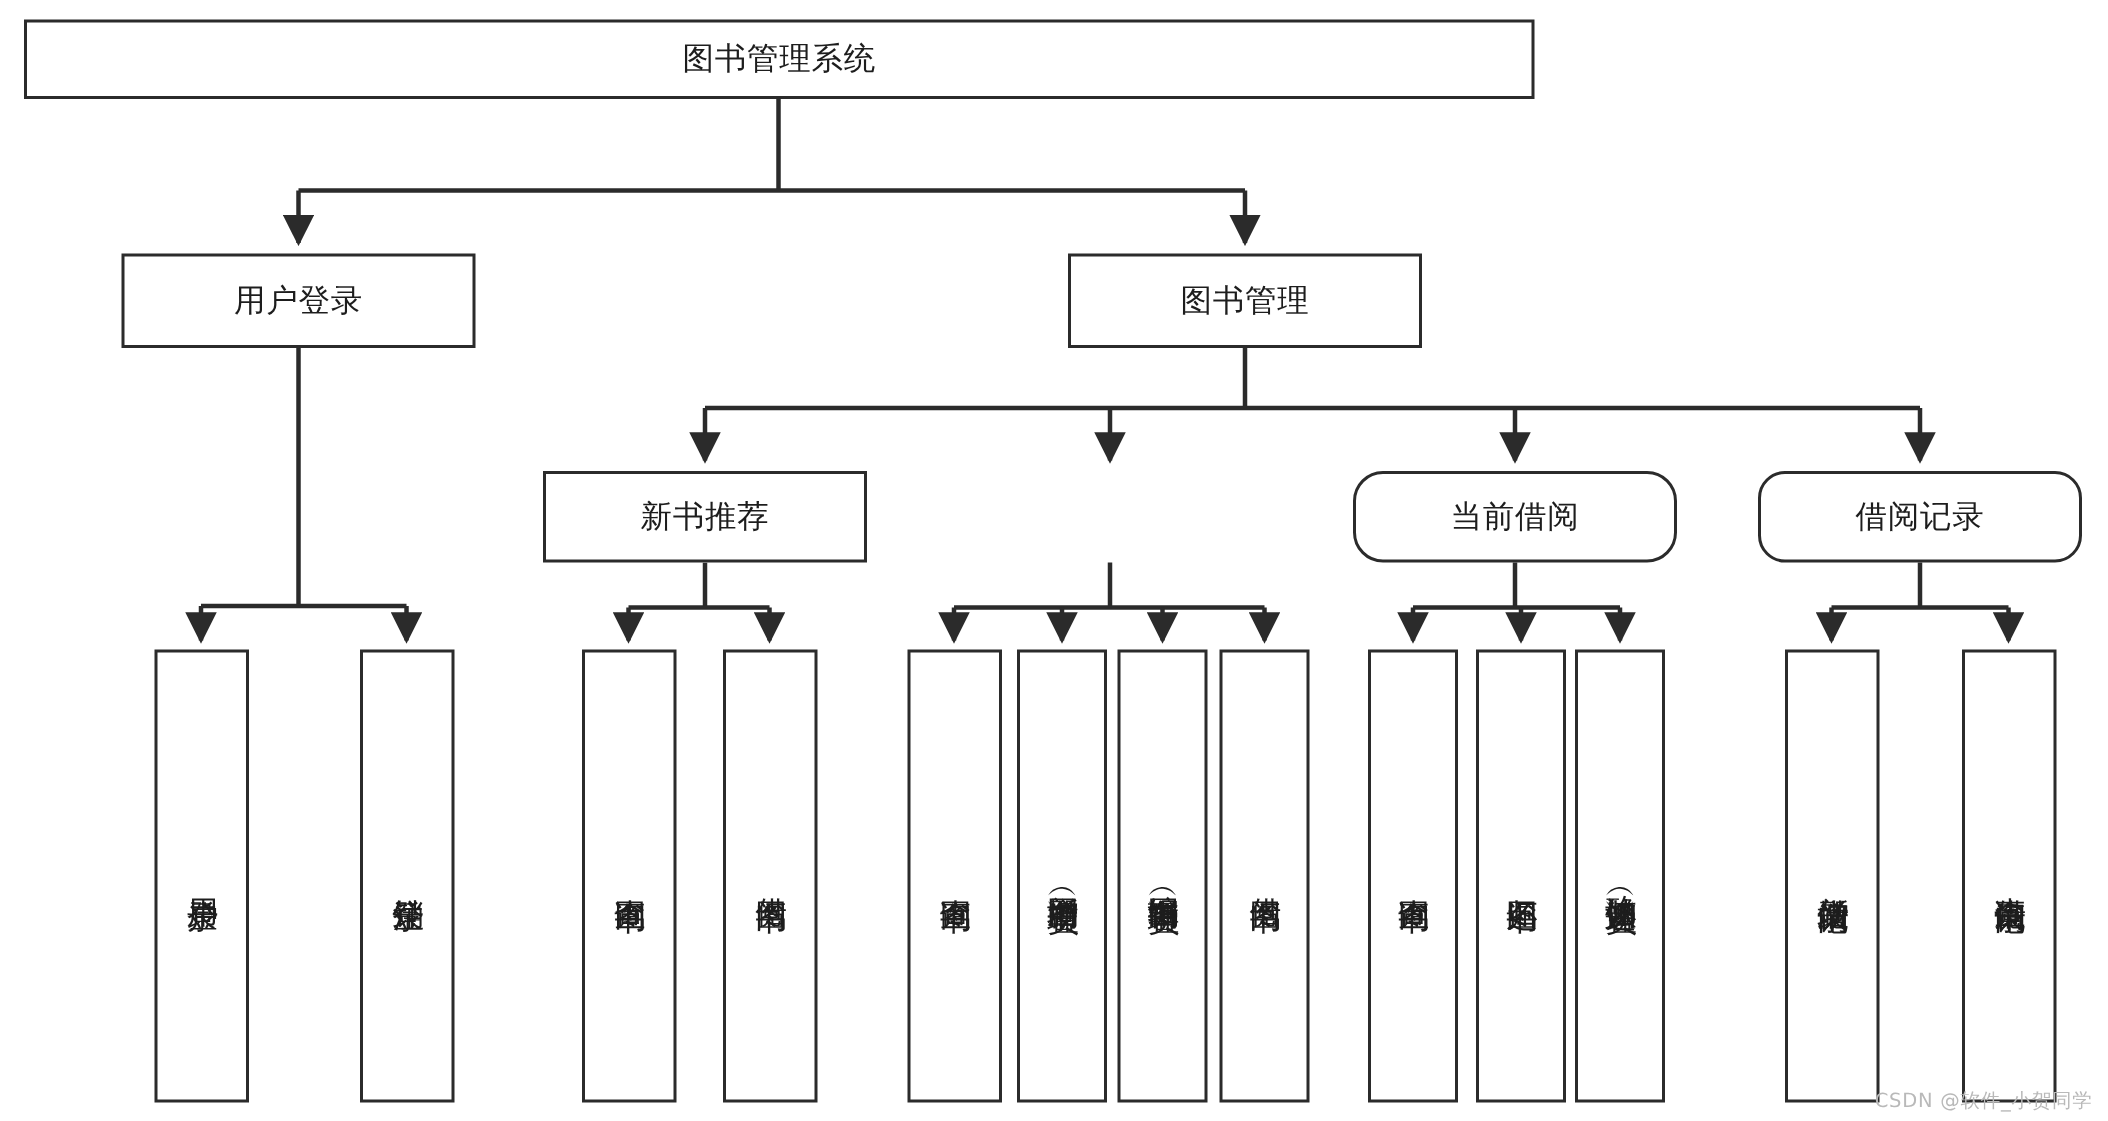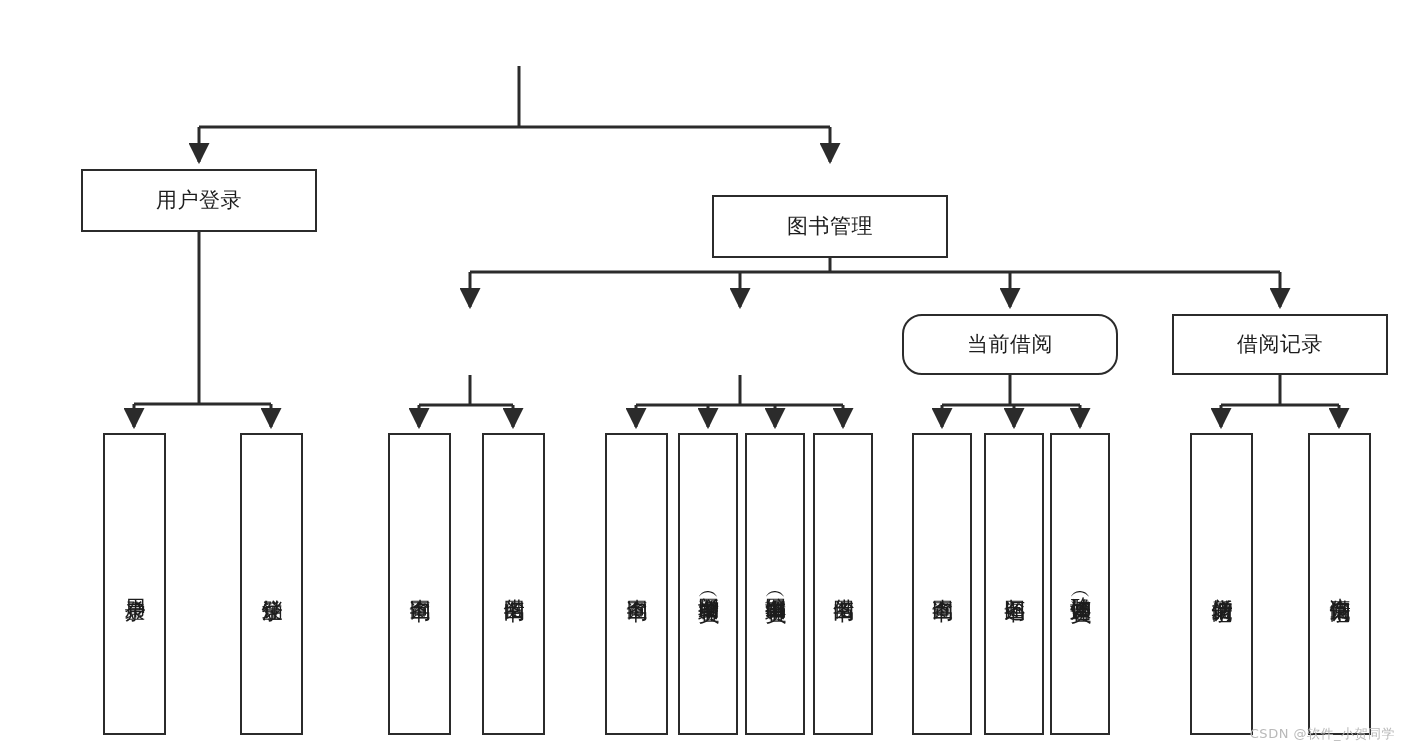--- a/index.html
+++ b/index.html
@@ -112,32 +112,38 @@
       <path d="M 1014 405 L 1014 427" marker-end="url(#arrow)"></path>
       <path d="M 1080 405 L 1080 427" marker-end="url(#arrow)"></path>
 
       <path d="M 1280 375 L 1280 405"></path>
       <path d="M 1221 405 L 1339 405"></path>
       <path d="M 1221 405 L 1221 427" marker-end="url(#arrow)"></path>
       <path d="M 1339 405 L 1339 427" marker-end="url(#arrow)"></path>
     </g>
   </svg>
 
+  <div class="node root" style="left: 16px; top: 13px; width: 1007px; height: 53px;">
+    <span class="label">图书管理系统</span>
+  </div>
 
   <div class="node lvl2" style="left: 81px; top: 169px; width: 236px; height: 63px;">
     <span class="label">用户登录</span>
   </div>
-  <div class="node lvl2" style="left: 712px; top: 169px; width: 236px; height: 63px; margin-top: 26px;">
+  <div class="node lvl2" style="left: 712px; top: 169px; width: 236px; height: 63px;">
     <span class="label">图书管理</span>
   </div>
 
+  <div class="node lvl3" style="left: 362px; top: 314px; width: 216px; height: 61px;">
+    <span class="label">新书推荐</span>
+  </div>
   <div class="node lvl3" style="left: 902px; top: 314px; width: 216px; height: 61px; border-radius: 20px;">
     <span class="label">当前借阅</span>
   </div>
-  <div class="node lvl3" style="left: 1172px; top: 314px; width: 216px; height: 61px;">
+  <div class="node lvl3" style="left: 1172px; top: 314px; width: 216px; height: 61px; border-radius: 18px;">
     <span class="label">借阅记录</span>
   </div>
 
   <div class="node leaf" style="left: 103px; top: 433px; width: 63px; height: 302px;">
     <span class="label">用户登录</span>
   </div>
   <div class="node leaf" style="left: 240px; top: 433px; width: 63px; height: 302px;">
     <span class="label">注销登录</span>
   </div>
   <div class="node leaf" style="left: 388px; top: 433px; width: 63px; height: 302px;">

